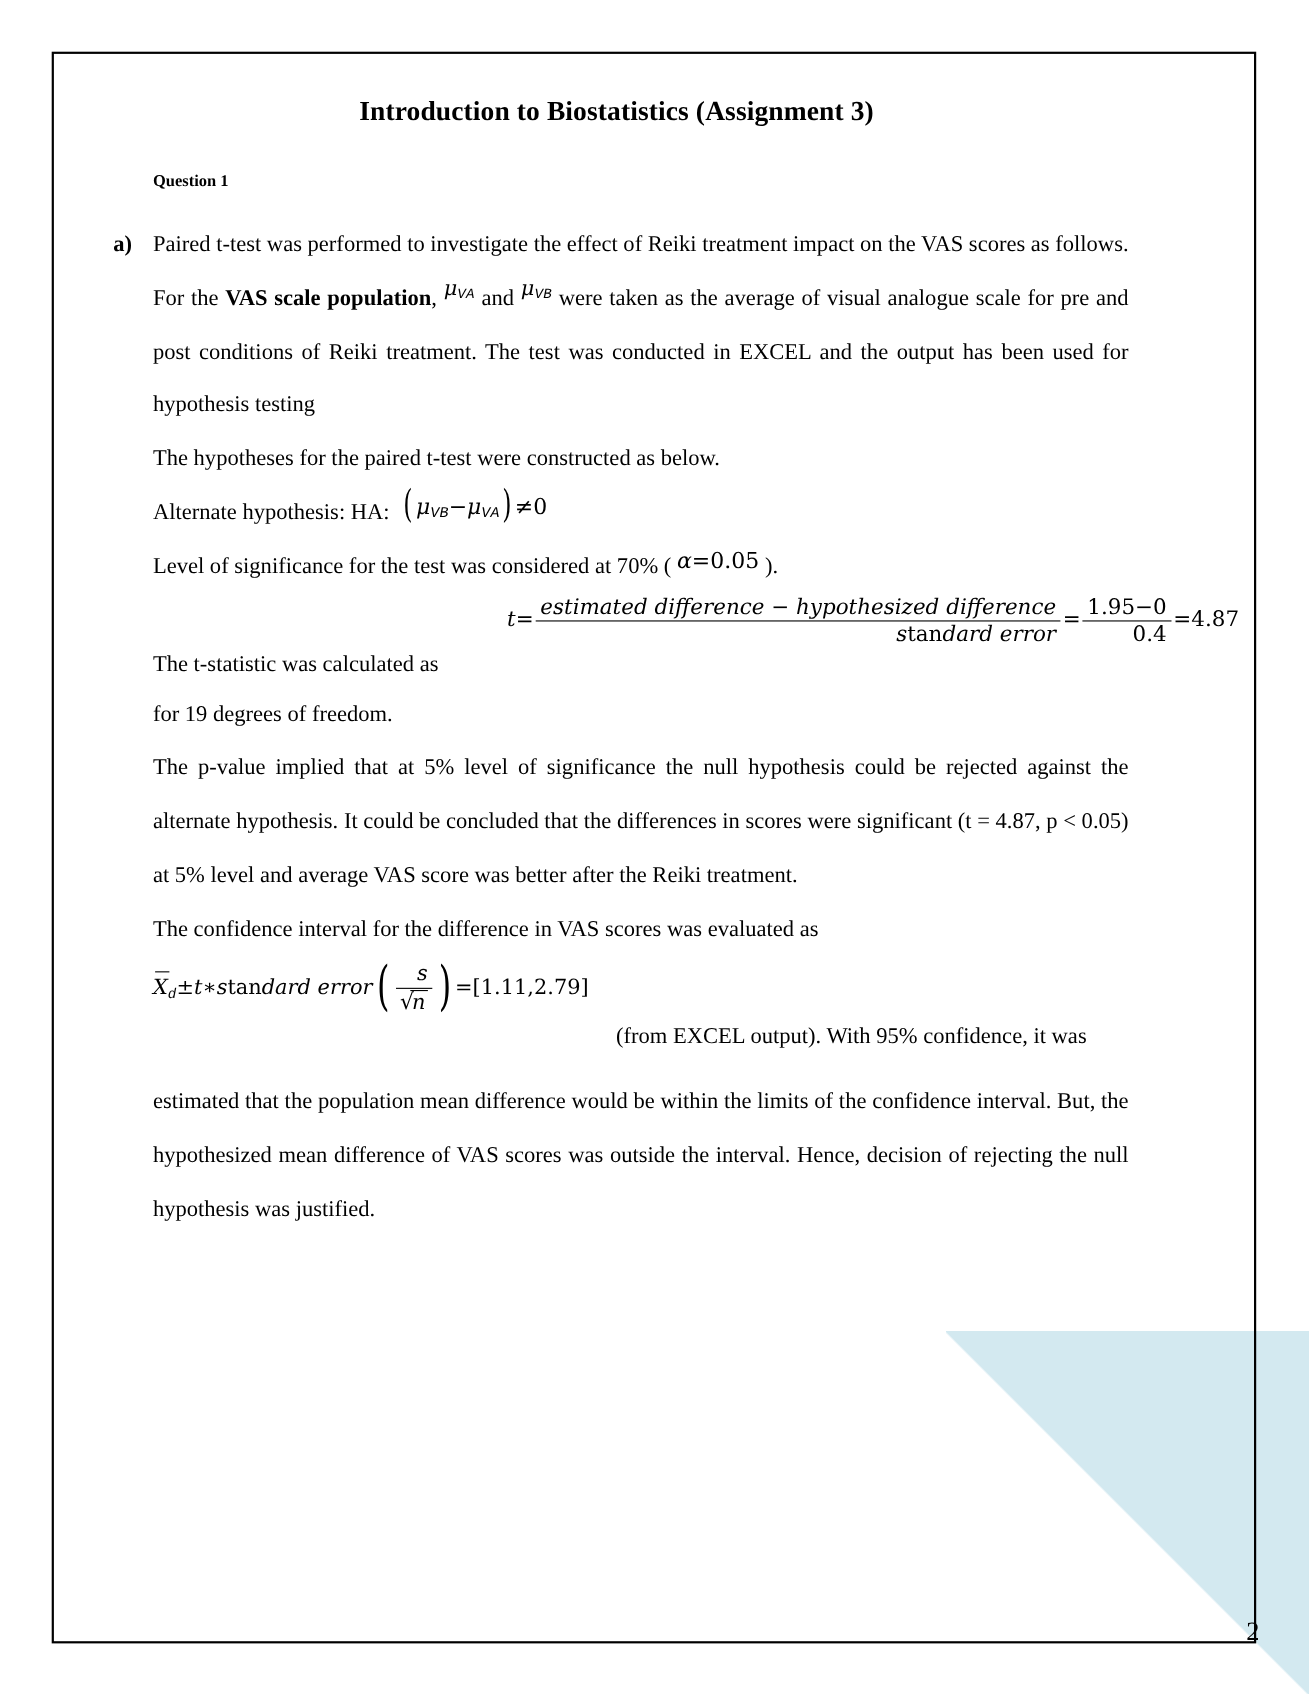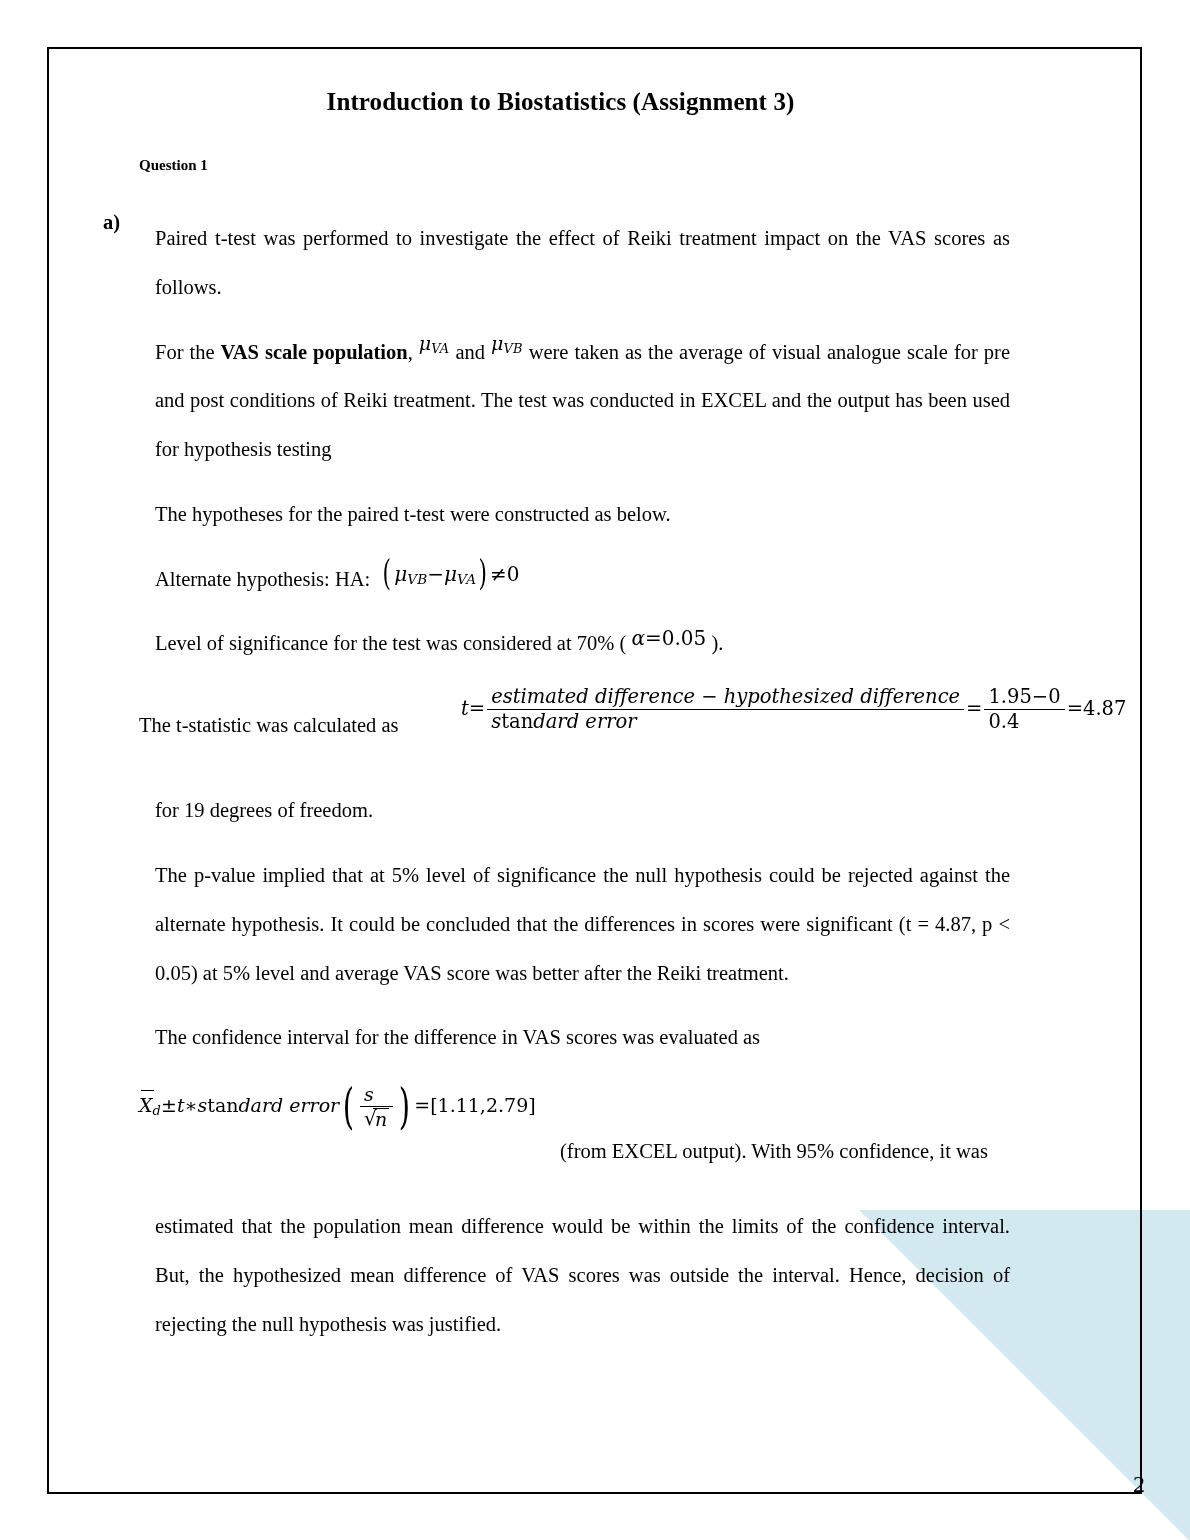--- a/index.html
+++ b/index.html
@@ -84,21 +84,21 @@
     line-height: 2.38;
   }
   .list-body {
     flex: 1 1 auto;
   }
 
   
   p.body-text {
     font-size: 20.5px;
     line-height: 2.38;
-    margin: 16px;
+    margin: 0;
     text-align: justify;
     text-justify: inter-word;
   }
   p.body-text.no-justify {
     text-align: left;
   }
 
   b.inline-bold { font-weight: bold; }
 
   
@@ -112,39 +112,40 @@
   }
   .mu {
     font-style: italic;
     font-family: "DejaVu Serif", serif;
   }
   .sub {
     font-size: 0.68em;
     vertical-align: -0.22em;
     font-style: italic;
     letter-spacing: 0.2px;
+    font-family: Liberation Mono, monospace;
   }
   .raised {
     position: relative;
     top: -9px;
     display: inline-block;
     font-size: 19px;
   }
   .mathinline {
     font-size: 20px;
     position: relative;
     top: -5px;
     display: inline-block;
   }
 
   
   .frac {
     display: inline-block;
     vertical-align: middle;
-    text-align: left;
+    text-align: right;
     line-height: 1.12;
     margin: 0 2px;
   }
   .frac .num {
     display: block;
     padding: 0 4px 1px 4px;
     border-bottom: 1.4px solid #000;
   }
   .frac .den {
     display: block;
@@ -206,21 +207,21 @@
   }
 
   
   .tstat-row {
     position: relative;
     min-height: 86px;
   }
   .tstat-lead {
     position: absolute;
     left: 0;
-    top: 30px;
+    top: 54px;
     font-size: 20.5px;
     width: 320px;
     text-align: justify;
     text-justify: inter-word;
   }
   .tstat-formula {
     position: absolute;
     left: 322px;
     top: 2px;
     font-size: 19.5px;

